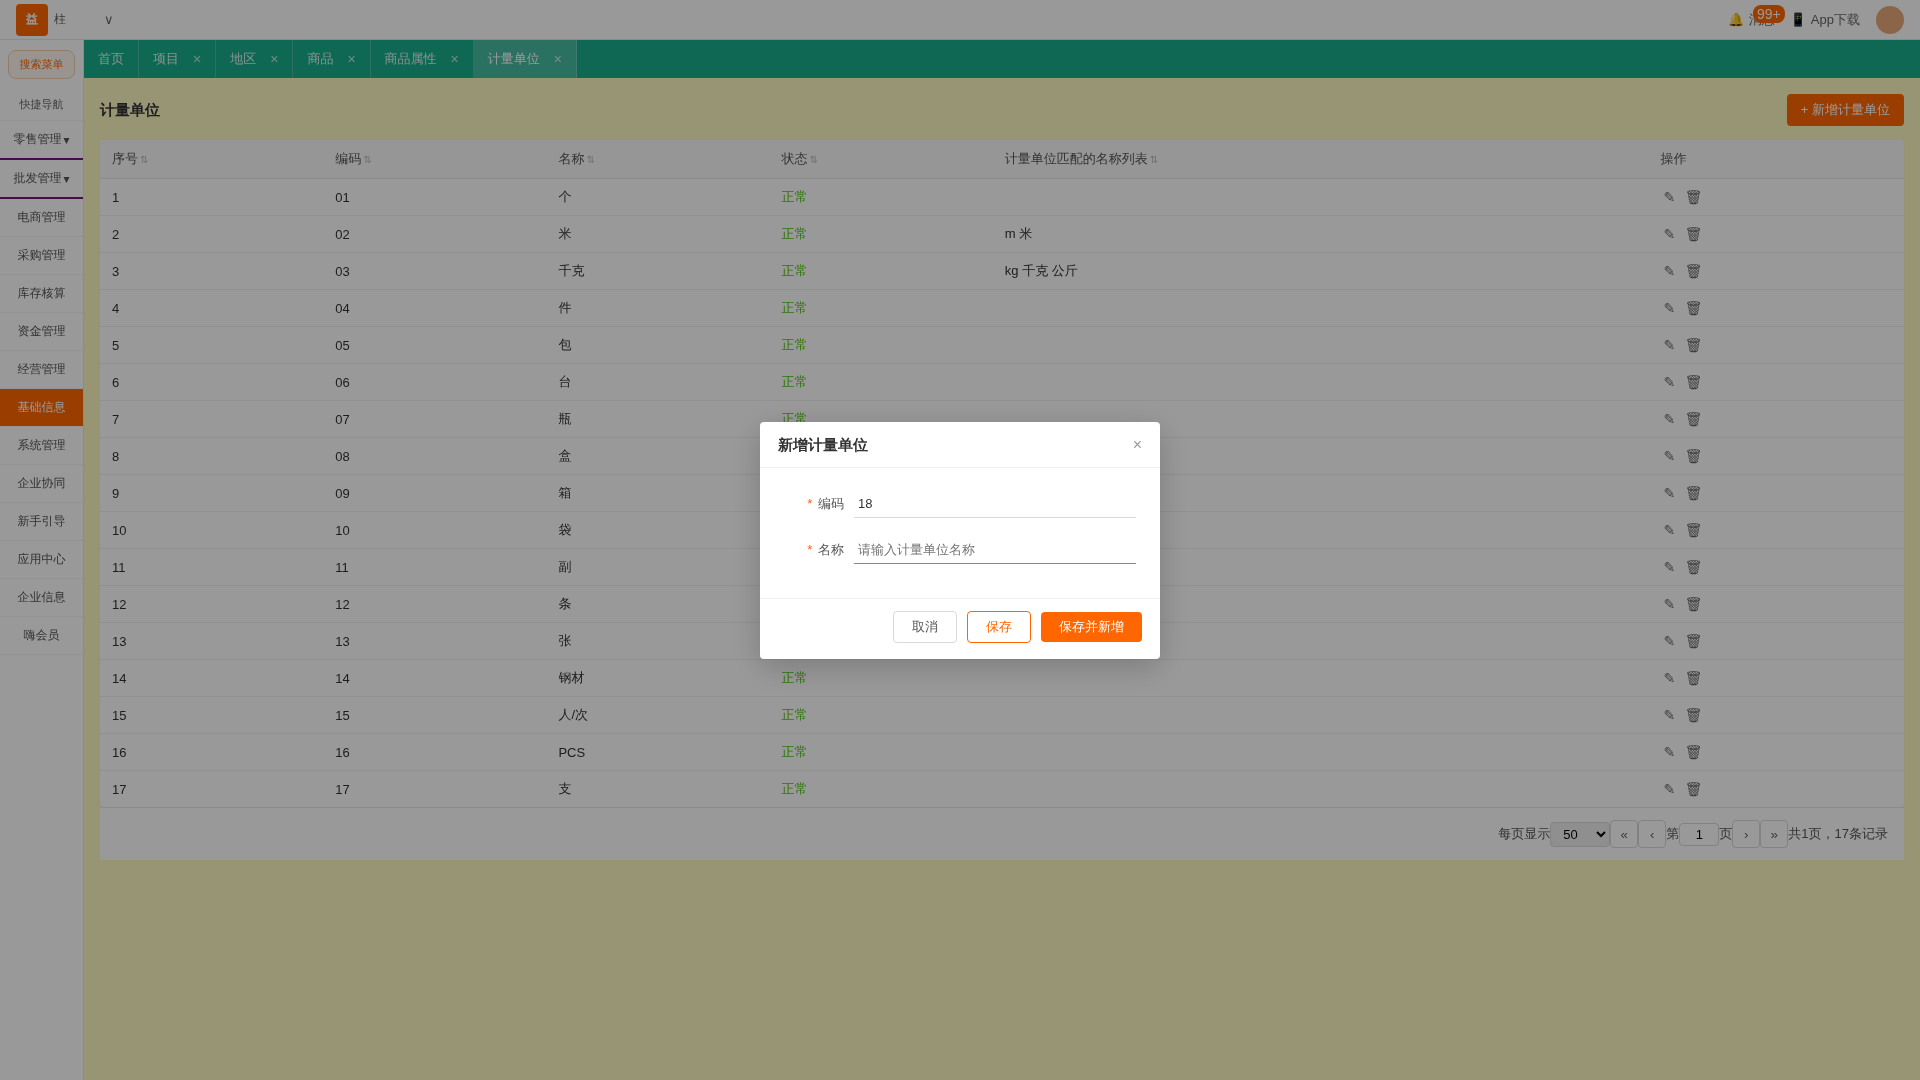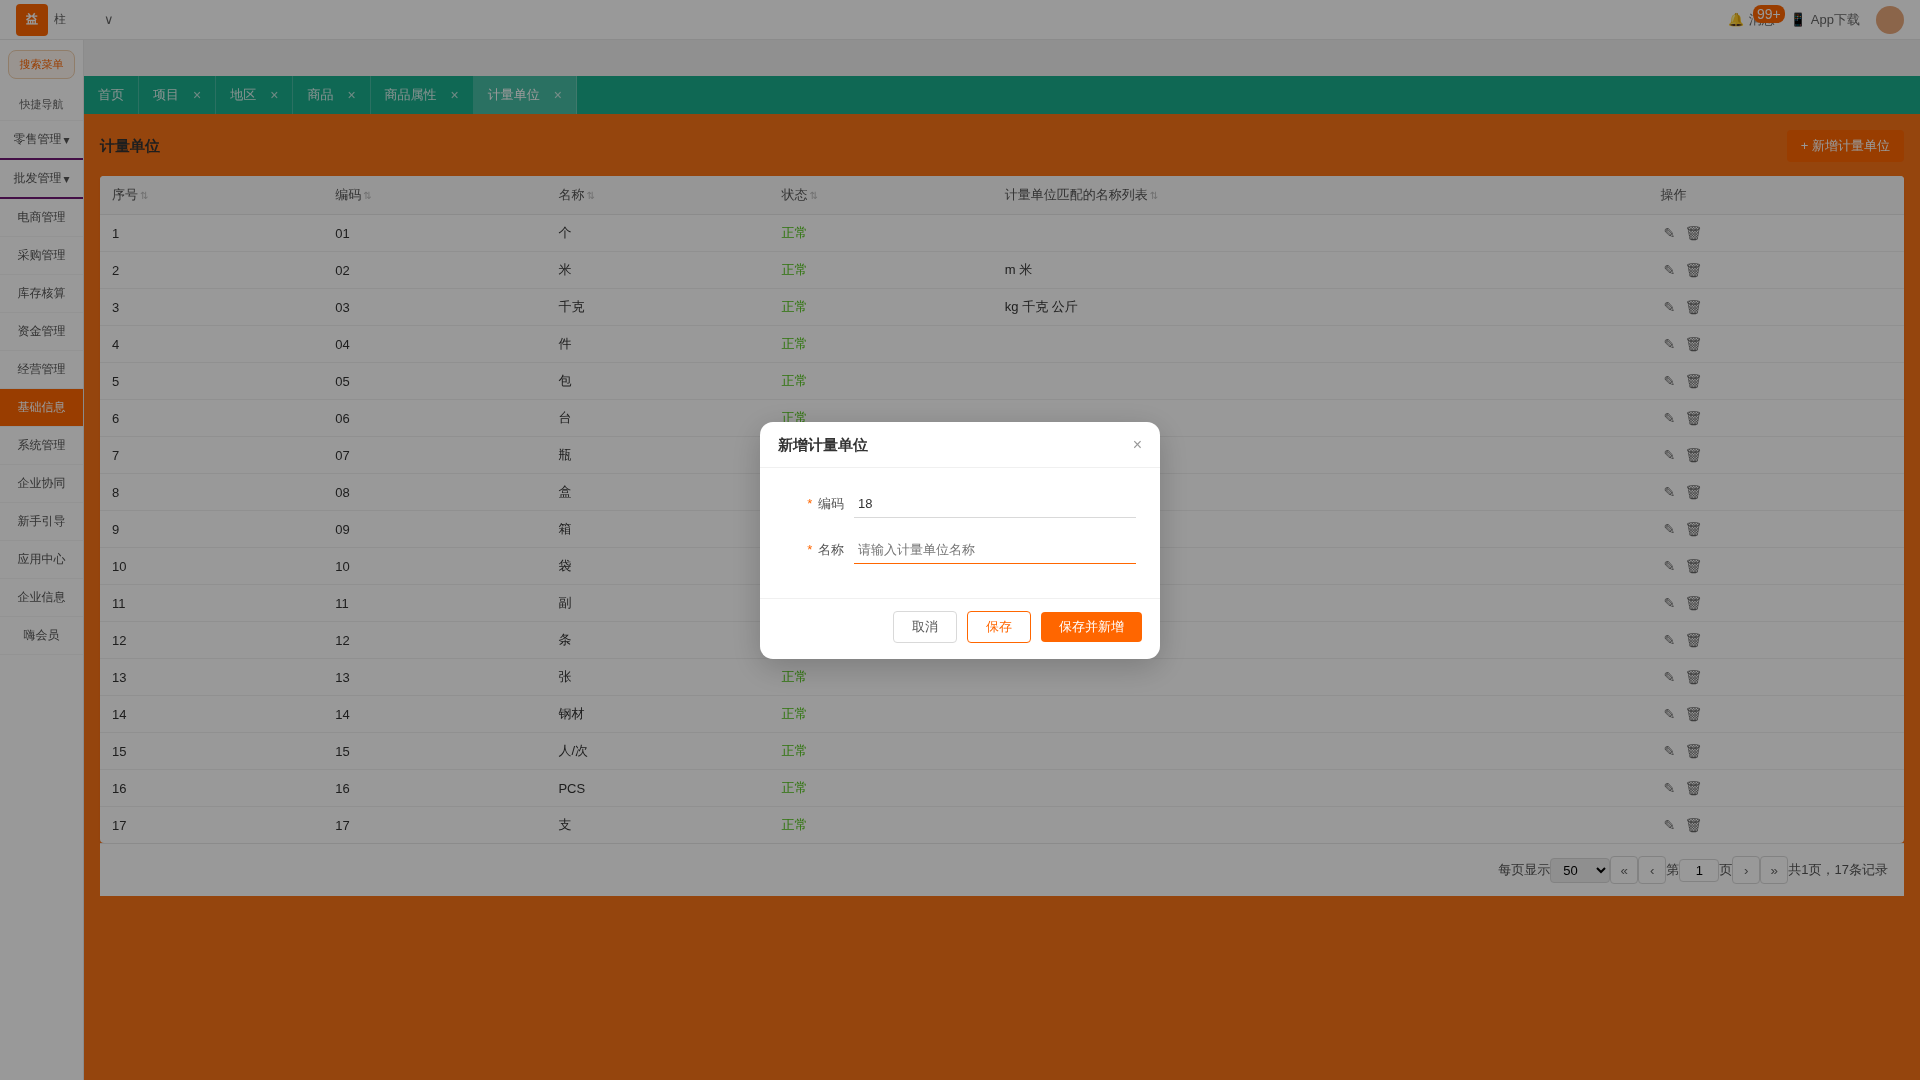--- a/index.html
+++ b/index.html
@@ -27,21 +27,21 @@
     
     .sidebar { width: 84px; background: #fff; border-right: 1px solid #e8e8e8; display: flex; flex-direction: column; flex-shrink: 0; overflow-y: auto; }
     .sidebar-search { padding: 10px 8px; }
     .sidebar-search-btn { width: 100%; background: #fff7f0; border: 1px solid #f0d0b0; border-radius: 8px; padding: 6px 4px; cursor: pointer; font-size: 11px; color: #f60; text-align: center; font-family: Liberation Mono, monospace; }
     .sidebar-nav-btn { padding: 8px 4px; text-align: center; font-size: 11px; color: #666; cursor: pointer; border-bottom: 1px solid #f5f5f5; }
     .sidebar-item { padding: 10px 4px; text-align: center; font-size: 12px; color: #555; cursor: pointer; border-bottom: 1px solid #f5f5f5; }
     .sidebar-item.active { background: #f60; color: #fff; }
     .sidebar-dropdown { display: flex; align-items: center; justify-content: center; gap: 2px; padding: 10px 4px; font-size: 12px; color: #555; cursor: pointer; border-bottom: 2px solid #701a75; }
 
     
-    .content-area { flex: 1; display: flex; flex-direction: column; overflow: hidden; background: #f97316; margin-top: 36px; }
+    .content-area { flex: 1; display: flex; flex-direction: column; overflow: hidden; background: #fef9c3; }
 
     
     .tab-bar { background: #1aad8d; display: flex; align-items: center; height: 38px; padding: 0; flex-shrink: 0; }
     .tab-item { display: flex; align-items: center; padding: 0 14px; height: 38px; font-size: 13px; color: rgba(255,255,255,0.85); cursor: pointer; border-right: 1px solid rgba(255,255,255,0.2); gap: 6px; white-space: nowrap; }
     .tab-item.active { background: rgba(255,255,255,0.2); color: #fff; }
     .tab-close-btn { margin-left: 8px; font-size: 14px; cursor: pointer; color: rgba(255,255,255,0.7); }
 
     
     .page-content { flex: 1; padding: 16px; overflow-y: auto; position: relative; }
     .page-header { display: flex; align-items: center; justify-content: space-between; margin-bottom: 14px; }
@@ -59,21 +59,21 @@
     
     .pagination-bar { display: flex; align-items: center; justify-content: flex-end; padding: 12px 16px; background: #fff; border-top: 1px solid #e8e8e8; gap: 0; font-size: 13px; color: #555; }
     .page-size-select { border: 1px solid #d9d9d9; border-radius: 4px; padding: 3px 8px; font-size: 13px; cursor: pointer; }
     .page-btn { border: 1px solid #d9d9d9; background: #fff; border-radius: 4px; width: 28px; height: 28px; display: flex; align-items: center; justify-content: center; cursor: pointer; color: #666; }
     .page-input { border: 1px solid #d9d9d9; border-radius: 4px; width: 40px; text-align: center; padding: 3px; font-size: 13px; }
 
     
     .overlay { position: fixed; top: 0; left: 0; width: 1920px; height: 1080px; background: rgba(0,0,0,0.4); z-index: 100; display: flex; align-items: center; justify-content: center; }
 
     
-    .modal { background: #fff; border-radius: 13px; width: 400px; box-shadow: 0 8px 32px rgba(0,0,0,0.2); position: relative; }
+    .modal { background: #fff; border-radius: 4px; width: 400px; box-shadow: 0 8px 32px rgba(0,0,0,0.2); position: relative; }
     .modal-header { display: flex; align-items: center; justify-content: space-between; padding: 14px 18px 12px; border-bottom: 1px solid #f0f0f0; }
     .modal-title { font-size: 15px; font-weight: bold; color: #333; }
     .modal-close { background: none; border: none; cursor: pointer; font-size: 16px; color: #999; }
     .modal-body { padding: 22px 24px 16px; }
     .form-row { display: flex; align-items: center; margin-bottom: 18px; }
     .form-label { width: 60px; text-align: right; margin-right: 10px; font-size: 13px; color: #555; }
     .form-label .required { color: #f60; margin-right: 2px; }
     .form-input { flex: 1; border: none; border-bottom: 1px solid #d9d9d9; padding: 6px 4px; font-size: 13px; outline: none; color: #333; }
     .form-input.active-input { border-bottom-color: #f60; }
     .modal-footer { display: flex; align-items: center; justify-content: flex-end; padding: 12px 18px 16px; gap: 10px; border-top: 1px solid #f0f0f0; }

